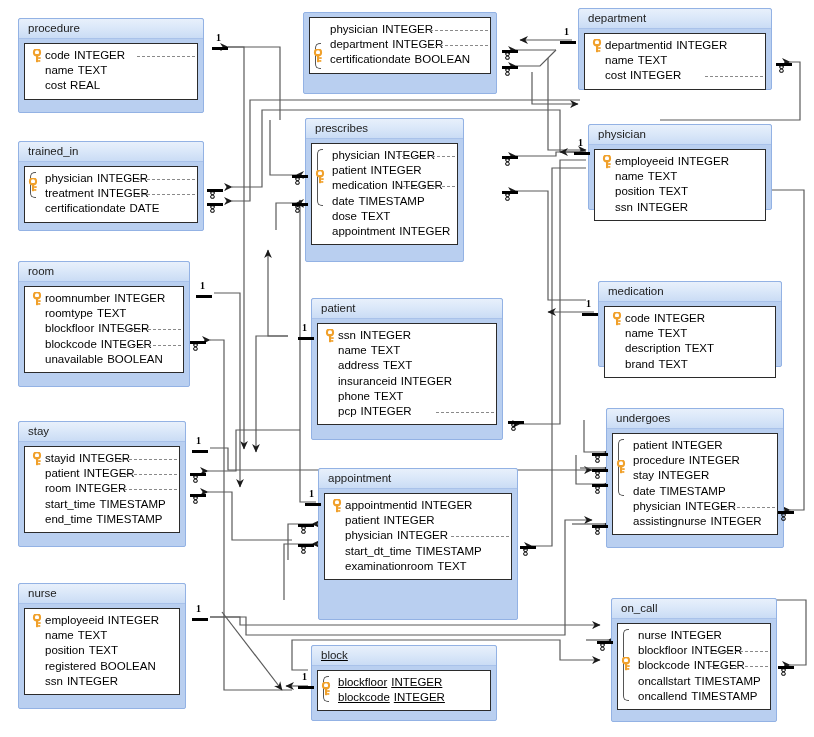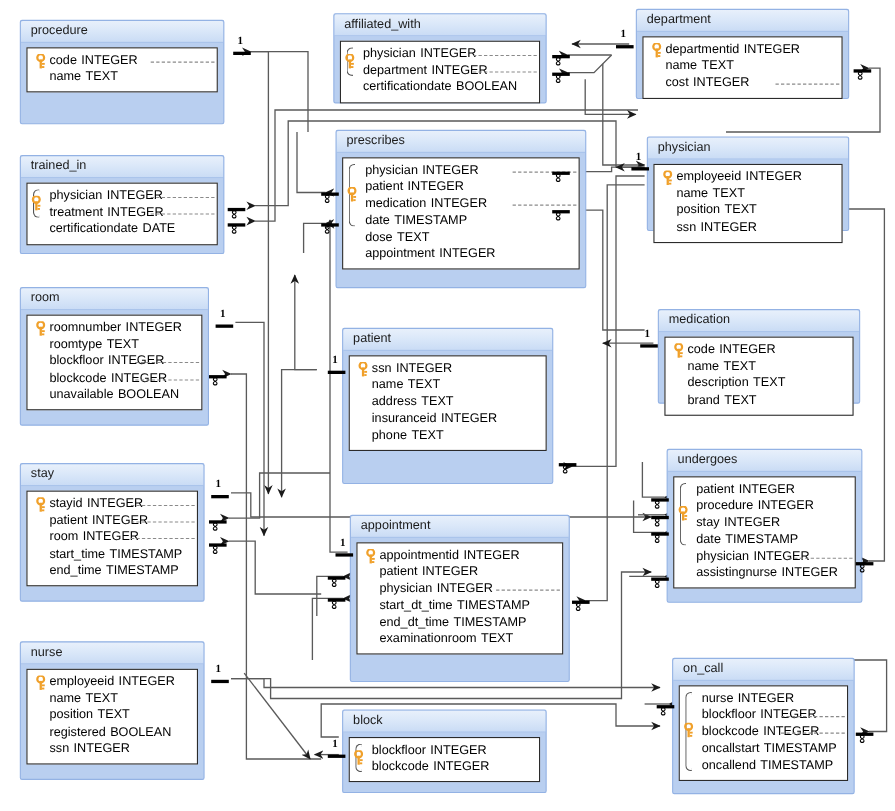--- a/index.html
+++ b/index.html
@@ -190,20 +190,21 @@
       <div class="entity" style="left: 18px; top: 18px; width: 186px; height: 95px;">
         <div class="entity-header">procedure</div>
         <div class="entity-body">
           <div class="attr"><span class="keyicon"><svg viewBox="0 0 12 14" width="12" height="14">
                 <circle cx="6" cy="3.4" r="3.1" fill="none" stroke="#f0a02a" stroke-width="2"></circle>
                 <rect x="5" y="5" width="2.1" height="8.2" fill="#f0a02a"></rect>
                 <rect x="7.1" y="8.2" width="2.6" height="1.7" fill="#f0a02a"></rect>
                 <rect x="7.1" y="11.1" width="2.2" height="1.7" fill="#f0a02a"></rect>
               </svg></span><span class="nm">code</span><span class="ty">INTEGER</span><span class="fkline" style="top: 8px; right: -4px; width: 58px;"></span></div>
           <div class="attr"><span class="nm">name</span><span class="ty">TEXT</span></div>
+          <div class="attr"><span class="nm">cost</span><span class="ty">REAL</span></div>
         </div>
       </div>
       <div class="entity" style="left: 18px; top: 141px; width: 186px; height: 90px;">
         <div class="entity-header">trained_in</div>
         <div class="entity-body">
           <div class="attr"><span class="nm">physician</span><span class="ty">INTEGER</span><span class="fkline" style="top: 8px; right: -4px; width: 58px;"></span></div>
           <div class="attr"><span class="nm">treatment</span><span class="ty">INTEGER</span><span class="fkline" style="top: 8px; right: -4px; width: 58px;"></span></div>
           <div class="attr"><span class="nm">certificationdate</span><span class="ty">DATE</span></div>
         </div>
         <div class="pkbracket" style="top: 30px; height: 26.4px; left: 11px;"></div>
@@ -253,35 +254,34 @@
                 <rect x="7.1" y="8.2" width="2.6" height="1.7" fill="#f0a02a"></rect>
                 <rect x="7.1" y="11.1" width="2.2" height="1.7" fill="#f0a02a"></rect>
               </svg></span><span class="nm">employeeid</span><span class="ty">INTEGER</span></div>
           <div class="attr"><span class="nm">name</span><span class="ty">TEXT</span></div>
           <div class="attr"><span class="nm">position</span><span class="ty">TEXT</span></div>
           <div class="attr"><span class="nm">registered</span><span class="ty">BOOLEAN</span></div>
           <div class="attr"><span class="nm">ssn</span><span class="ty">INTEGER</span></div>
         </div>
       </div>
       <div class="entity" style="left: 303px; top: 12px; width: 194px; height: 82px;">
-        <div class="entity-header">affiliated_with</div>
         <div class="entity-body">
           <div class="attr"><span class="nm">physician</span><span class="ty">INTEGER</span><span class="fkline" style="top: 8px; right: -4px; width: 58px;"></span></div>
           <div class="attr"><span class="nm">department</span><span class="ty">INTEGER</span><span class="fkline" style="top: 8px; right: -4px; width: 58px;"></span></div>
           <div class="attr"><span class="nm">certificationdate</span><span class="ty">BOOLEAN</span></div>
         </div>
         <div class="pkbracket" style="top: 30px; height: 26.4px; left: 11px;"></div>
         <span class="keyicon-float" style="top: 35.6px; left: 8px;"><svg viewBox="0 0 12 14" width="12" height="14">
             <circle cx="6" cy="3.4" r="3.1" fill="none" stroke="#f0a02a" stroke-width="2"></circle>
             <rect x="5" y="5" width="2.1" height="8.2" fill="#f0a02a"></rect>
             <rect x="7.1" y="8.2" width="2.6" height="1.7" fill="#f0a02a"></rect>
             <rect x="7.1" y="11.1" width="2.2" height="1.7" fill="#f0a02a"></rect>
           </svg></span>
       </div>
-      <div class="entity" style="left: 305px; top: 118px; width: 228px; height: 144px;">
+      <div class="entity" style="left: 305px; top: 118px; width: 159px; height: 144px;">
         <div class="entity-header">prescribes</div>
         <div class="entity-body">
           <div class="attr"><span class="nm">physician</span><span class="ty">INTEGER</span><span class="fkline" style="top: 8px; right: -4px; width: 58px;"></span></div>
           <div class="attr"><span class="nm">patient</span><span class="ty">INTEGER</span></div>
           <div class="attr"><span class="nm">medication</span><span class="ty">INTEGER</span><span class="fkline" style="top: 8px; right: -4px; width: 58px;"></span></div>
           <div class="attr"><span class="nm">date</span><span class="ty">TIMESTAMP</span></div>
           <div class="attr"><span class="nm">dose</span><span class="ty">TEXT</span></div>
           <div class="attr"><span class="nm">appointment</span><span class="ty">INTEGER</span></div>
         </div>
         <div class="pkbracket" style="top: 30px; height: 56.8px; left: 11px;"></div>
@@ -298,39 +298,39 @@
           <div class="attr"><span class="keyicon"><svg viewBox="0 0 12 14" width="12" height="14">
                 <circle cx="6" cy="3.4" r="3.1" fill="none" stroke="#f0a02a" stroke-width="2"></circle>
                 <rect x="5" y="5" width="2.1" height="8.2" fill="#f0a02a"></rect>
                 <rect x="7.1" y="8.2" width="2.6" height="1.7" fill="#f0a02a"></rect>
                 <rect x="7.1" y="11.1" width="2.2" height="1.7" fill="#f0a02a"></rect>
               </svg></span><span class="nm">ssn</span><span class="ty">INTEGER</span></div>
           <div class="attr"><span class="nm">name</span><span class="ty">TEXT</span></div>
           <div class="attr"><span class="nm">address</span><span class="ty">TEXT</span></div>
           <div class="attr"><span class="nm">insuranceid</span><span class="ty">INTEGER</span></div>
           <div class="attr"><span class="nm">phone</span><span class="ty">TEXT</span></div>
+          <div class="attr"><span class="nm">pcp</span><span class="ty">INTEGER</span><span class="fkline" style="top: 8px; right: -4px; width: 58px;"></span></div>
         </div>
       </div>
       <div class="entity" style="left: 318px; top: 468px; width: 200px; height: 152px;">
         <div class="entity-header">appointment</div>
         <div class="entity-body">
           <div class="attr"><span class="keyicon"><svg viewBox="0 0 12 14" width="12" height="14">
                 <circle cx="6" cy="3.4" r="3.1" fill="none" stroke="#f0a02a" stroke-width="2"></circle>
                 <rect x="5" y="5" width="2.1" height="8.2" fill="#f0a02a"></rect>
                 <rect x="7.1" y="8.2" width="2.6" height="1.7" fill="#f0a02a"></rect>
                 <rect x="7.1" y="11.1" width="2.2" height="1.7" fill="#f0a02a"></rect>
               </svg></span><span class="nm">appointmentid</span><span class="ty">INTEGER</span></div>
           <div class="attr"><span class="nm">patient</span><span class="ty">INTEGER</span></div>
           <div class="attr"><span class="nm">physician</span><span class="ty">INTEGER</span><span class="fkline" style="top: 8px; right: -4px; width: 58px;"></span></div>
           <div class="attr"><span class="nm">start_dt_time</span><span class="ty">TIMESTAMP</span></div>
-          <div class="attr"><span class="nm">end_dt_time</span><span class="ty">TIMESTAMP</span></div>
           <div class="attr"><span class="nm">examinationroom</span><span class="ty">TEXT</span></div>
         </div>
       </div>
-      <div class="entity" style="left: 311px; top: 645px; width: 186px; height: 76px;">
+      <div class="entity" style="left: 311px; top: 645px; width: 186px; height: 76px; text-decoration: underline;">
         <div class="entity-header">block</div>
         <div class="entity-body">
           <div class="attr"><span class="nm">blockfloor</span><span class="ty">INTEGER</span></div>
           <div class="attr"><span class="nm">blockcode</span><span class="ty">INTEGER</span></div>
         </div>
         <div class="pkbracket" style="top: 30px; height: 26.4px; left: 11px;"></div>
         <span class="keyicon-float" style="top: 35.6px; left: 8px;"><svg viewBox="0 0 12 14" width="12" height="14">
             <circle cx="6" cy="3.4" r="3.1" fill="none" stroke="#f0a02a" stroke-width="2"></circle>
             <rect x="5" y="5" width="2.1" height="8.2" fill="#f0a02a"></rect>
             <rect x="7.1" y="8.2" width="2.6" height="1.7" fill="#f0a02a"></rect>

